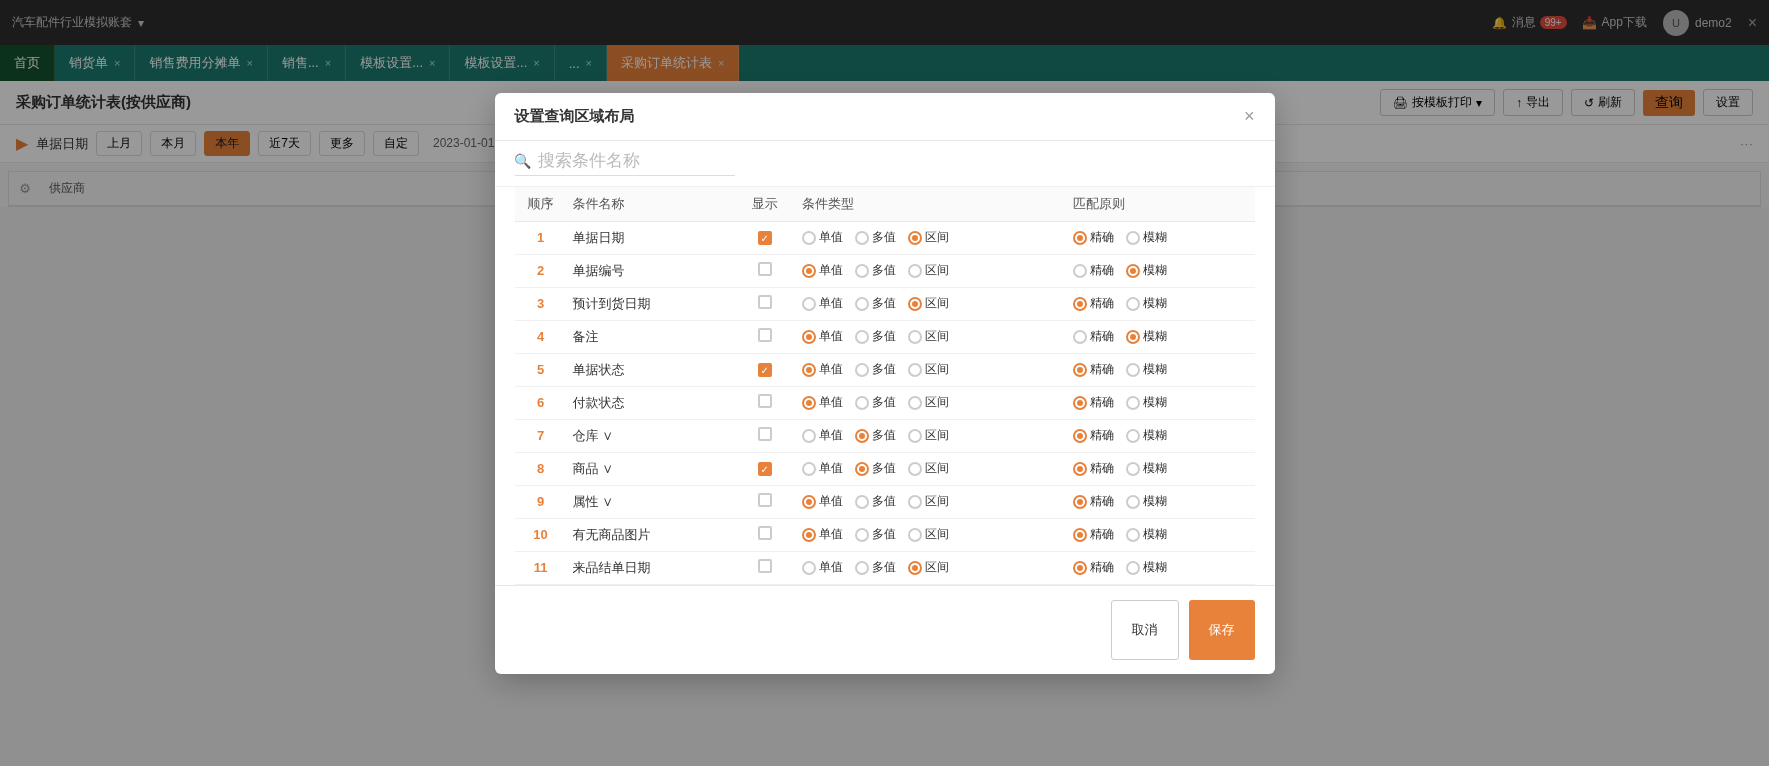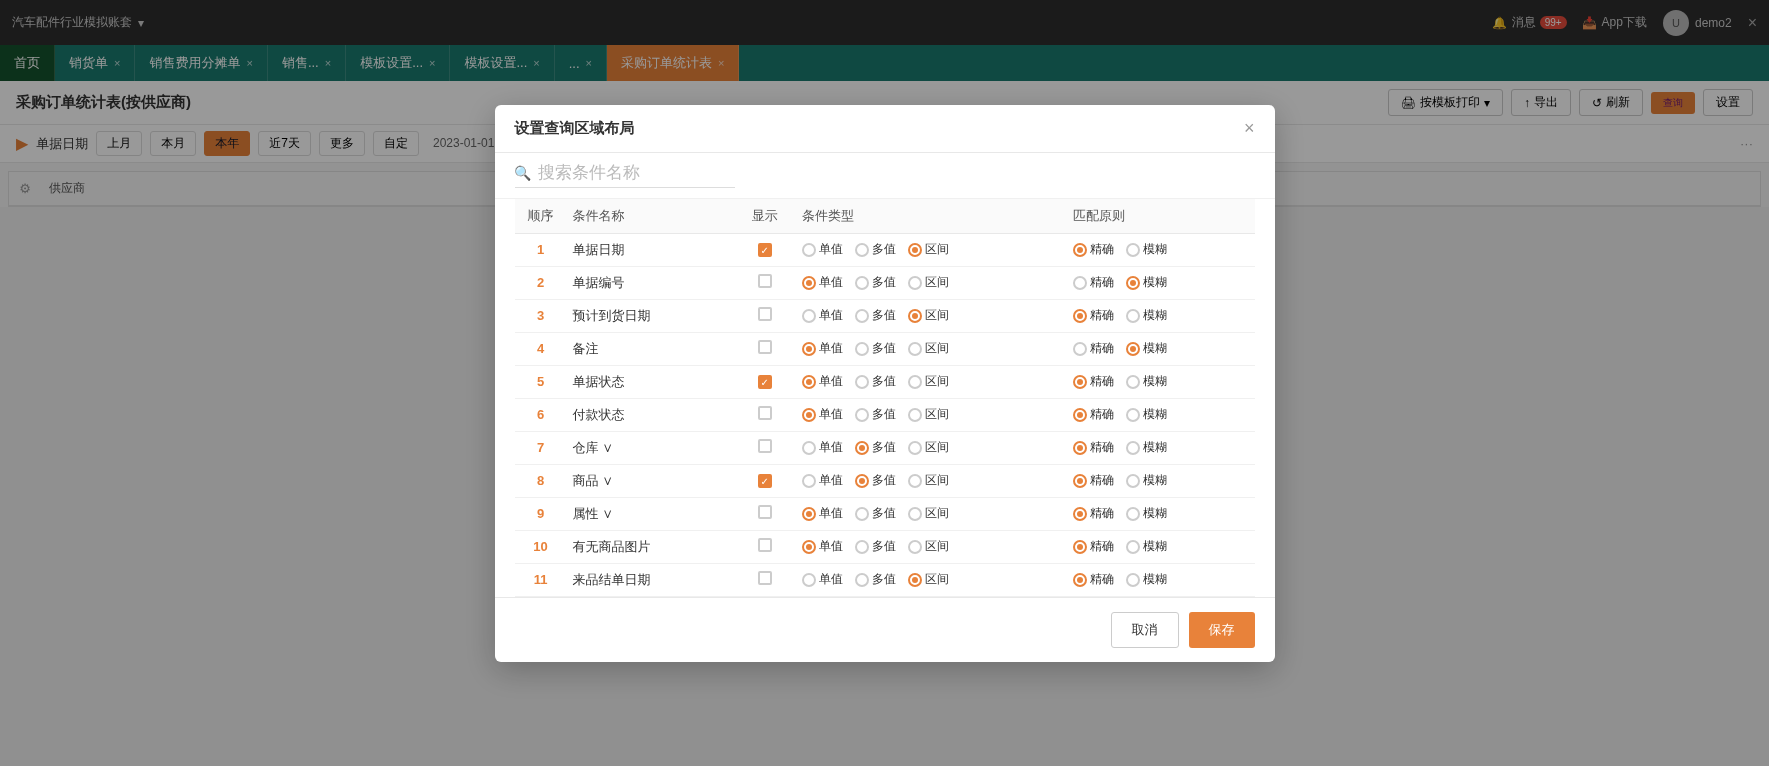--- a/index.html
+++ b/index.html
@@ -55,21 +55,21 @@
       background: #fff;
       padding: 8px 16px;
       display: flex;
       align-items: center;
       justify-content: space-between;
       border-bottom: 1px solid #e8e8e8;
     }
     .page-title { font-size: 15px; font-weight: bold; color: #333; }
     .header-actions { display: flex; align-items: center; gap: 8px; }
     .btn-outline { border: 1px solid #ccc; background: #fff; padding: 4px 12px; border-radius: 3px; cursor: pointer; font-size: 12px; display: flex; align-items: center; gap: 4px; }
-    .btn-orange { background: #e8823a; color: #701a75; border: none; padding: 4px 12px; border-radius: 3px; cursor: pointer; font-size: 10px; }
+    .btn-orange { background: #e8823a; color: #000000; border: none; padding: 4px 12px; border-radius: 3px; cursor: pointer; font-size: 14px; }
 
     .filter-bar {
       background: #fff;
       padding: 6px 16px;
       display: flex;
       align-items: center;
       gap: 8px;
       border-bottom: 1px solid #e8e8e8;
     }
     .filter-btn { padding: 3px 10px; border-radius: 3px; border: 1px solid #ddd; background: #fff; cursor: pointer; font-size: 12px; text-align: right; }
@@ -210,21 +210,21 @@
     .match-group { display: flex; align-items: center; gap: 12px; }
 
     .modal-footer {
       padding: 14px 20px;
       border-top: 1px solid #e8e8e8;
       display: flex;
       justify-content: flex-end;
       gap: 10px;
     }
     .btn-cancel {
-      border: 1px solid #ccc; background: #fff; padding: 8px 20px; border-radius: 3px;
+      border: 1px solid #ccc; background: #fff; padding: 20px 20px; border-radius: 3px;
       cursor: pointer; font-size: 13px; color: #333;
     }
     .btn-save {
       background: #e8823a; color: #fff; border: none; padding: 6px 20px;
       border-radius: 3px; cursor: pointer; font-size: 13px;
     }
   </style>
 </head>
 <body>
 

